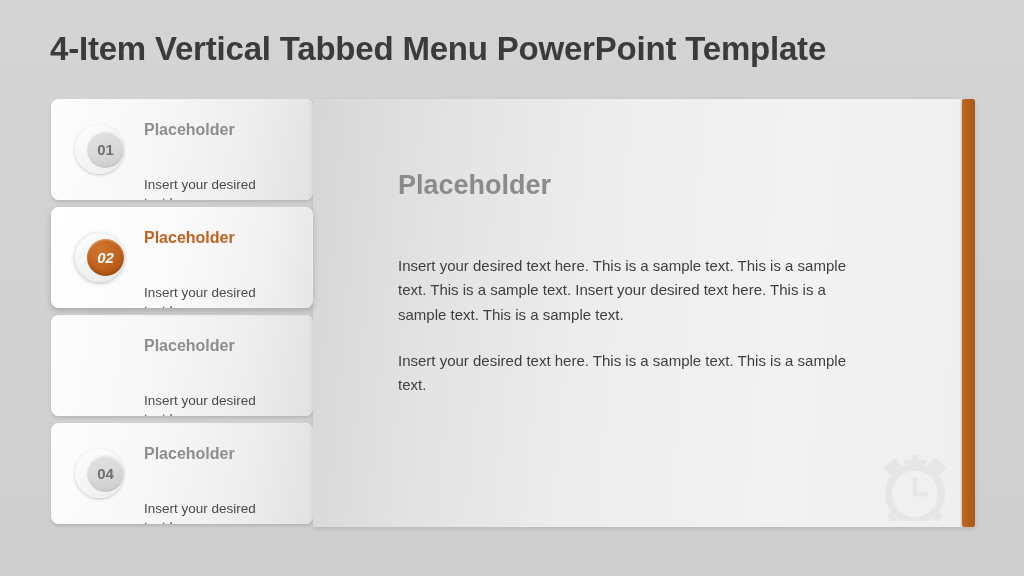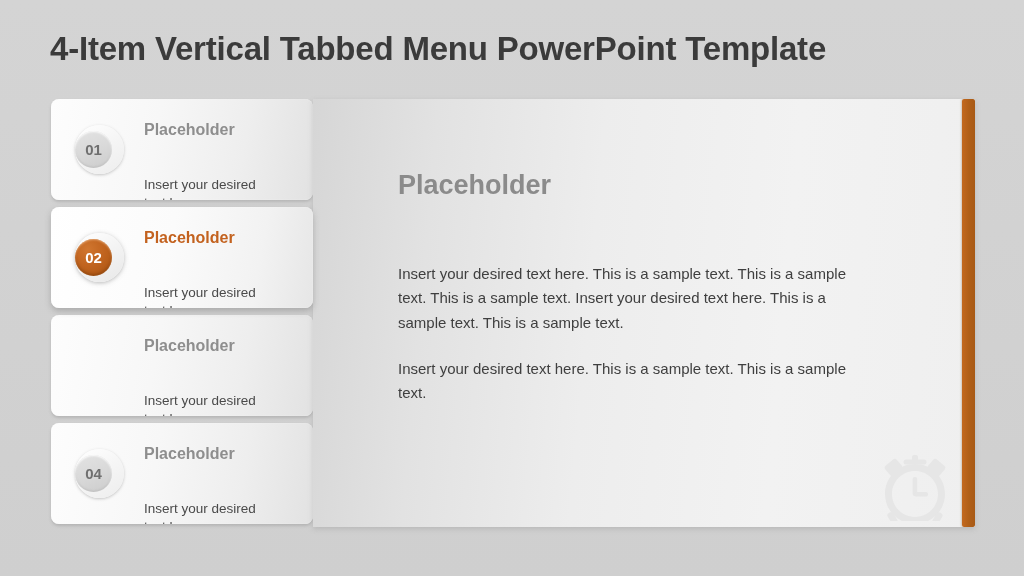--- a/index.html
+++ b/index.html
@@ -65,21 +65,21 @@
     position: absolute;
     left: 24px;
     top: 26px;
     width: 49px;
     height: 49px;
     border-radius: 50%;
     background: linear-gradient(150deg, #ffffff 0%, #f6f6f6 45%, #ededed 100%);
     box-shadow: 0 1px 3px rgba(130,130,130,0.45);
     display: flex;
     align-items: center;
-    justify-content: flex-start;
+    justify-content: flex-end;
   }
   .tab-badge-inner {
     width: 37px;
     height: 37px;
     border-radius: 50%;
     background: linear-gradient(160deg, #e3e3e3 0%, #d9d9d9 50%, #cccccc 100%);
     box-shadow: inset 0 1px 2px rgba(255,255,255,0.95),
                 inset 0 -1px 2px rgba(150,150,150,0.35);
     display: flex;
     align-items: center;
@@ -91,20 +91,21 @@
   }
   .tab-card.active .tab-badge {
     background: linear-gradient(150deg, #ffffff 0%, #f4f4f4 45%, #e8e8e8 100%);
     box-shadow: 0 1px 4px rgba(120,120,120,0.5);
   }
   .tab-card.active .tab-badge-inner {
     background: radial-gradient(circle at 35% 28%, #d0762f 0%, #c1641f 45%, #a8520f 100%);
     box-shadow: inset 0 1px 2px rgba(255,215,175,0.55),
                 inset 0 -2px 3px rgba(90,40,0,0.35);
     color: #ffffff;
+    font-style: italic;
   }
 
   .tab-text {
     position: absolute;
     left: 93px;
     top: 21px;
     right: 8px;
   }
   .tab-heading {
     font-size: 16px;
@@ -149,21 +150,21 @@
     position: absolute;
     left: 85px;
     top: 71px;
     font-size: 27px;
     font-weight: bold;
     color: #8b8b8b;
   }
   .content-body {
     position: absolute;
     left: 85px;
-    top: 163px;
+    top: 155px;
     width: 478px;
     font-size: 15px;
     color: #3f3f3f;
     line-height: 1.62;
   }
   .content-body p {
     margin: 0 0 22px 0;
   }
   .content-body p:last-child { margin-bottom: 0; }
 

